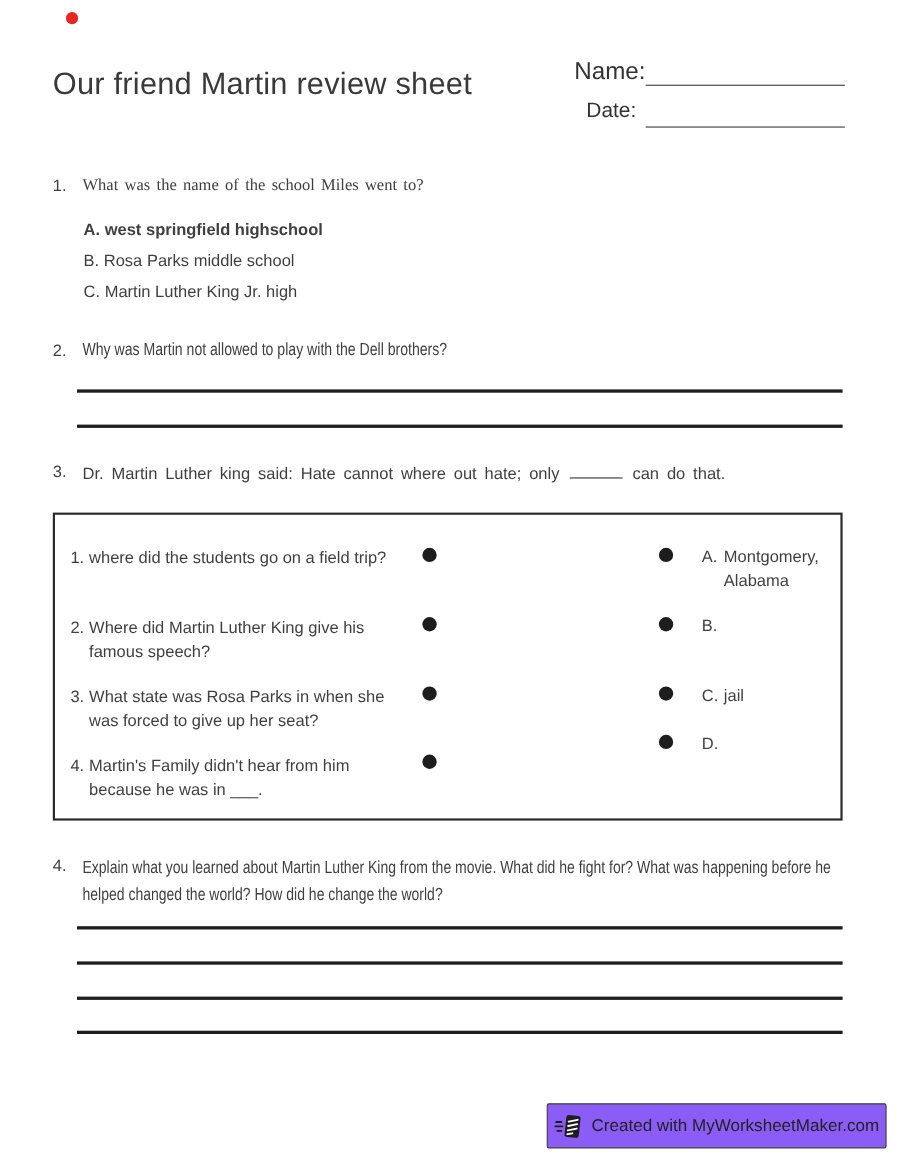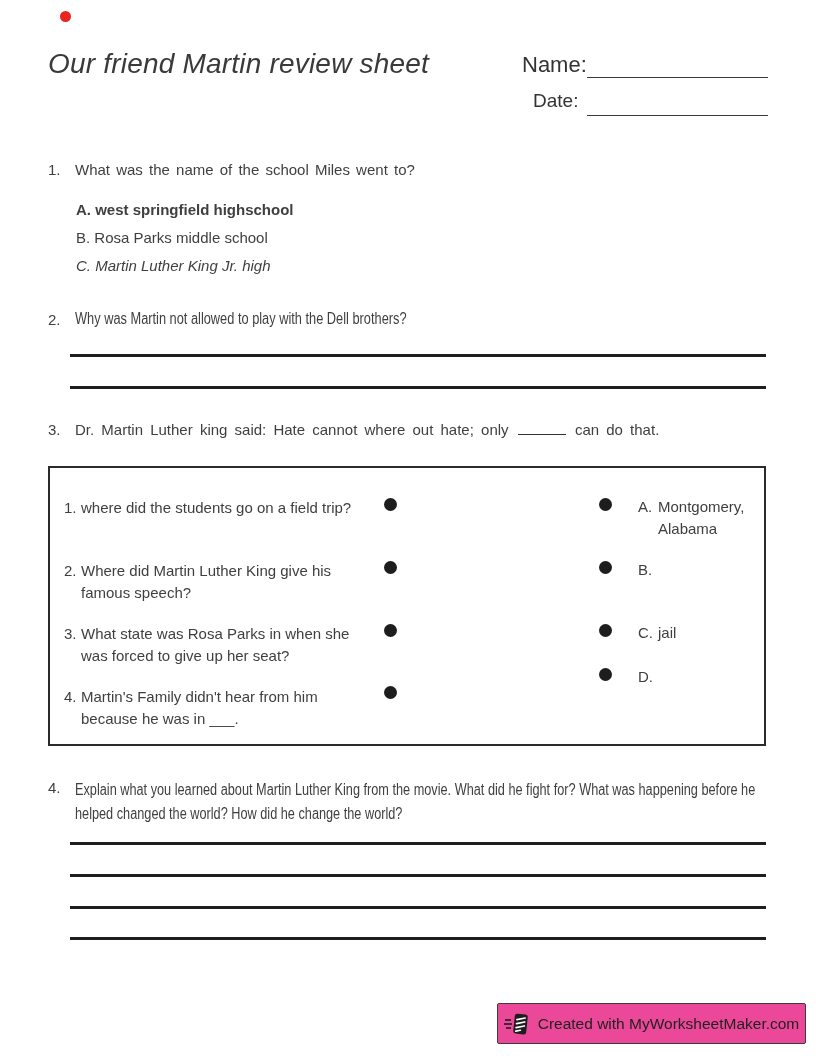--- a/index.html
+++ b/index.html
@@ -12,38 +12,38 @@
     overflow: hidden;
   }
   .abs { position: absolute; }
 
   .red-dot {
     left: 60px; top: 11px; width: 11px; height: 11px;
     border-radius: 50%;
   }
 
   .title {
-    left: 48px; top: 44px; width: 440px;
+    left: 48px; top: 56px; width: 440px;
     font-size: 28px; line-height: 40px; font-weight: 400;
-    color: #3a3a3a; letter-spacing: 0.2px; font-style: italic;
+    color: #3a3a3a; letter-spacing: 0.2px;
   }
 
   .name-label { left: 522px; top: 52px; font-size: 22px; color: #333; }
   .date-label { left: 533px; top: 90px; font-size: 19px; color: #333; }
   .name-line { left: 587px; top: 77px; width: 181px; border-bottom: 1.5px solid #3a3a3a; height: 1px; }
   .date-line { left: 587px; top: 115px; width: 181px; border-bottom: 1.5px solid #3a3a3a; height: 1px; }
 
   .qnum { font-size: 15px; color: #3f3f3f; }
   .qtext { font-size: 15px; color: #3f3f3f; }
 
   .q1-num  { left: 48px; top: 161px; }
-  .q1-text { left: 75px; top: 161px; word-spacing: 2px; }
+  .q1-text { left: 75px; top: 161px; word-spacing: 2px; font-family: Liberation Serif, serif; }
   .q1-optA { left: 76px; top: 201px; font-weight: bold; }
   .q1-optB { left: 76px; top: 229px; }
-  .q1-optC { left: 76px; top: 257px; font-style: italic; }
+  .q1-optC { left: 76px; top: 257px; }
 
   .q2-num  { left: 48px; top: 311px; }
   .q2-text { left: 75px; top: 310px; }
   .cond {
     display: inline-block; white-space: nowrap;
     font-size: 16px; transform: scaleX(0.8); transform-origin: 0 0;
   }
   .ansline { left: 70px; width: 696px; height: 2.5px; background: #1e1e1e; }
   .q2-line1 { top: 354px; } .q2-line2 { top: 386px; }
 
@@ -75,21 +75,21 @@
     font-size: 16px; line-height: 23.5px;
     transform: scaleX(0.795); transform-origin: 0 0;
   }
   .q4-line1 { top: 842px; } .q4-line2 { top: 874px; }
   .q4-line3 { top: 906px; } .q4-line4 { top: 937px; }
 
   .footer-box {
     left: 497px; top: 1003px; width: 309px; height: 41px;
     border: 1.6px solid #3c3c3c; border-radius: 2px;
     display: flex; align-items: center; justify-content: center; gap: 8px;
-    background: #ec4899;
+    background: #8b5cf6;
   }
   .footer-text { font-size: 15.5px; color: #222; }
   .logo { width: 26px; height: 26px; flex: 0 0 26px; }
 </style>
 </head>
 <body>
 
 <div class="abs red-dot" style="background: rgb(232, 37, 31);"></div>
 
 <h1 class="abs title">Our friend Martin review sheet</h1>

